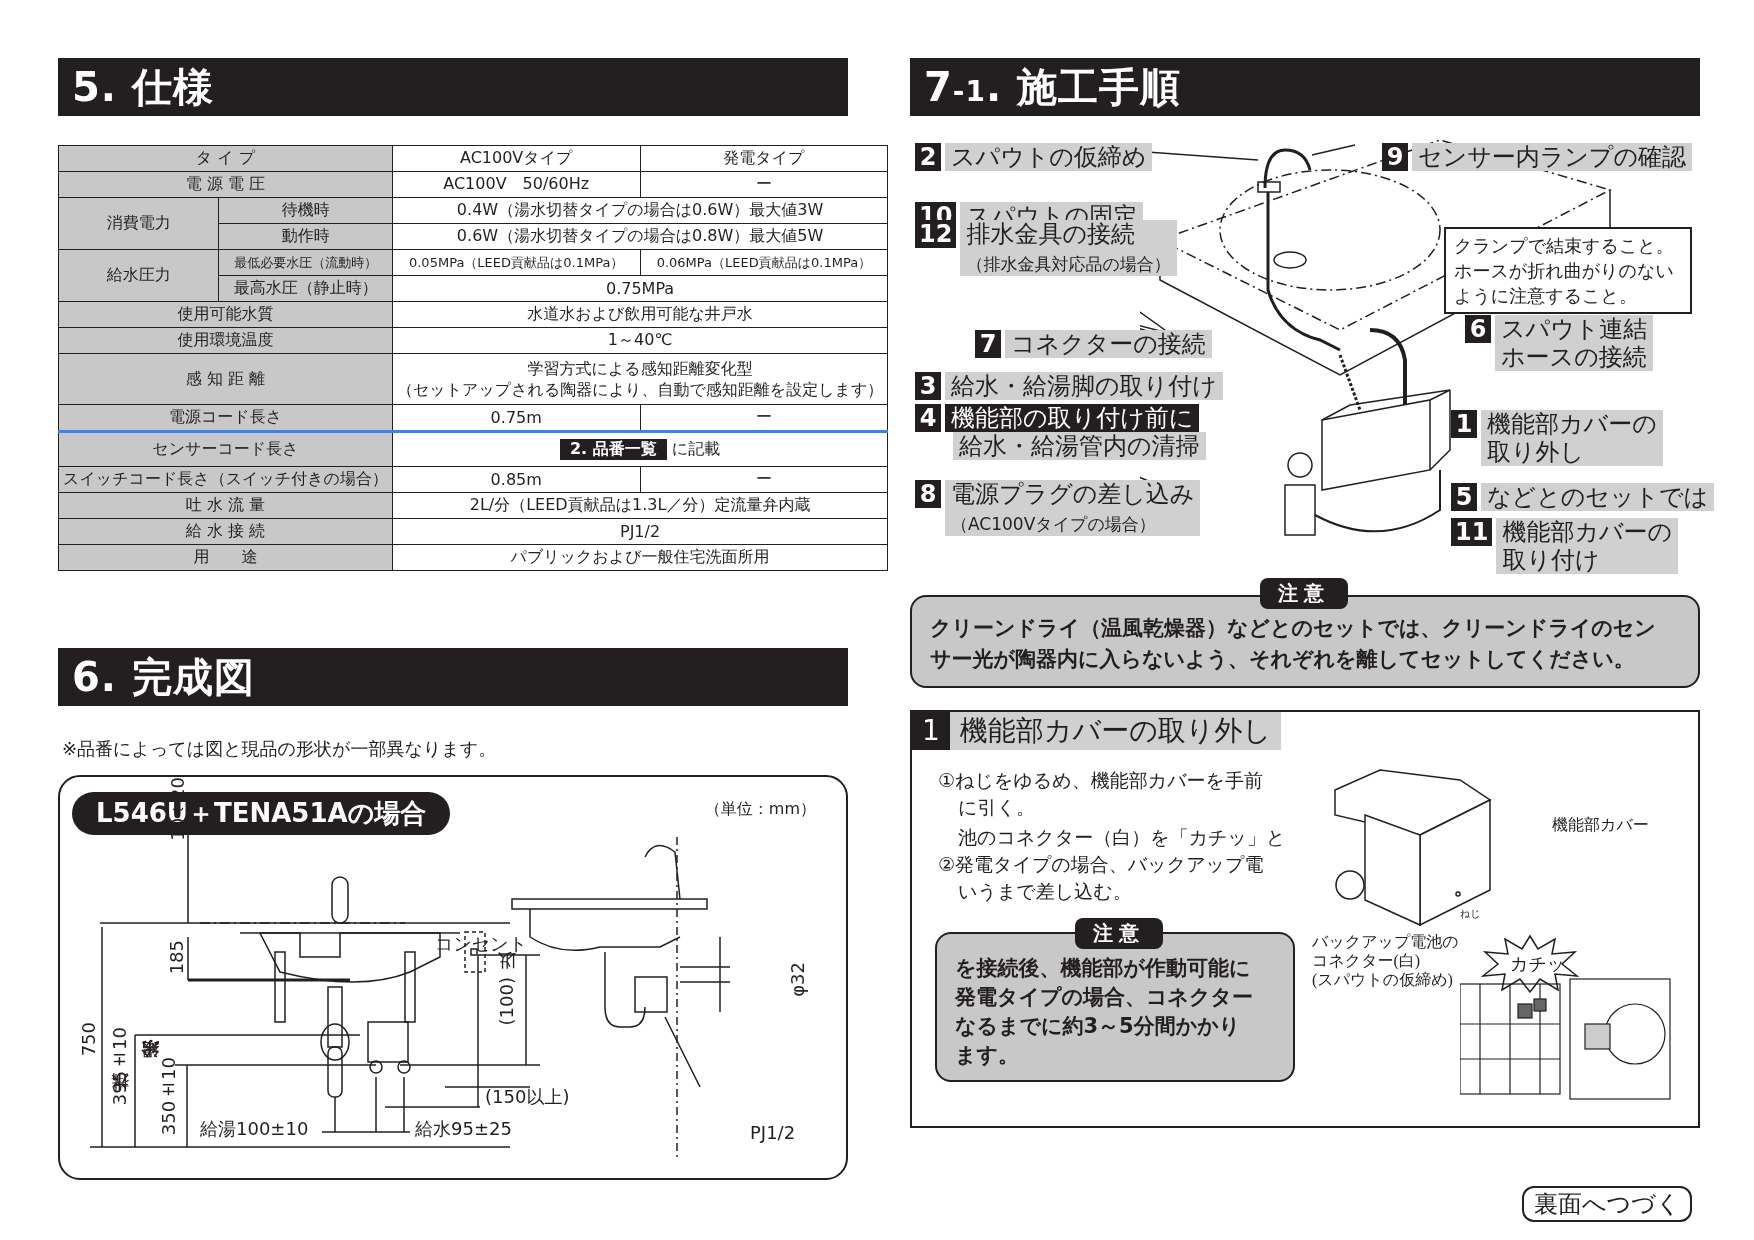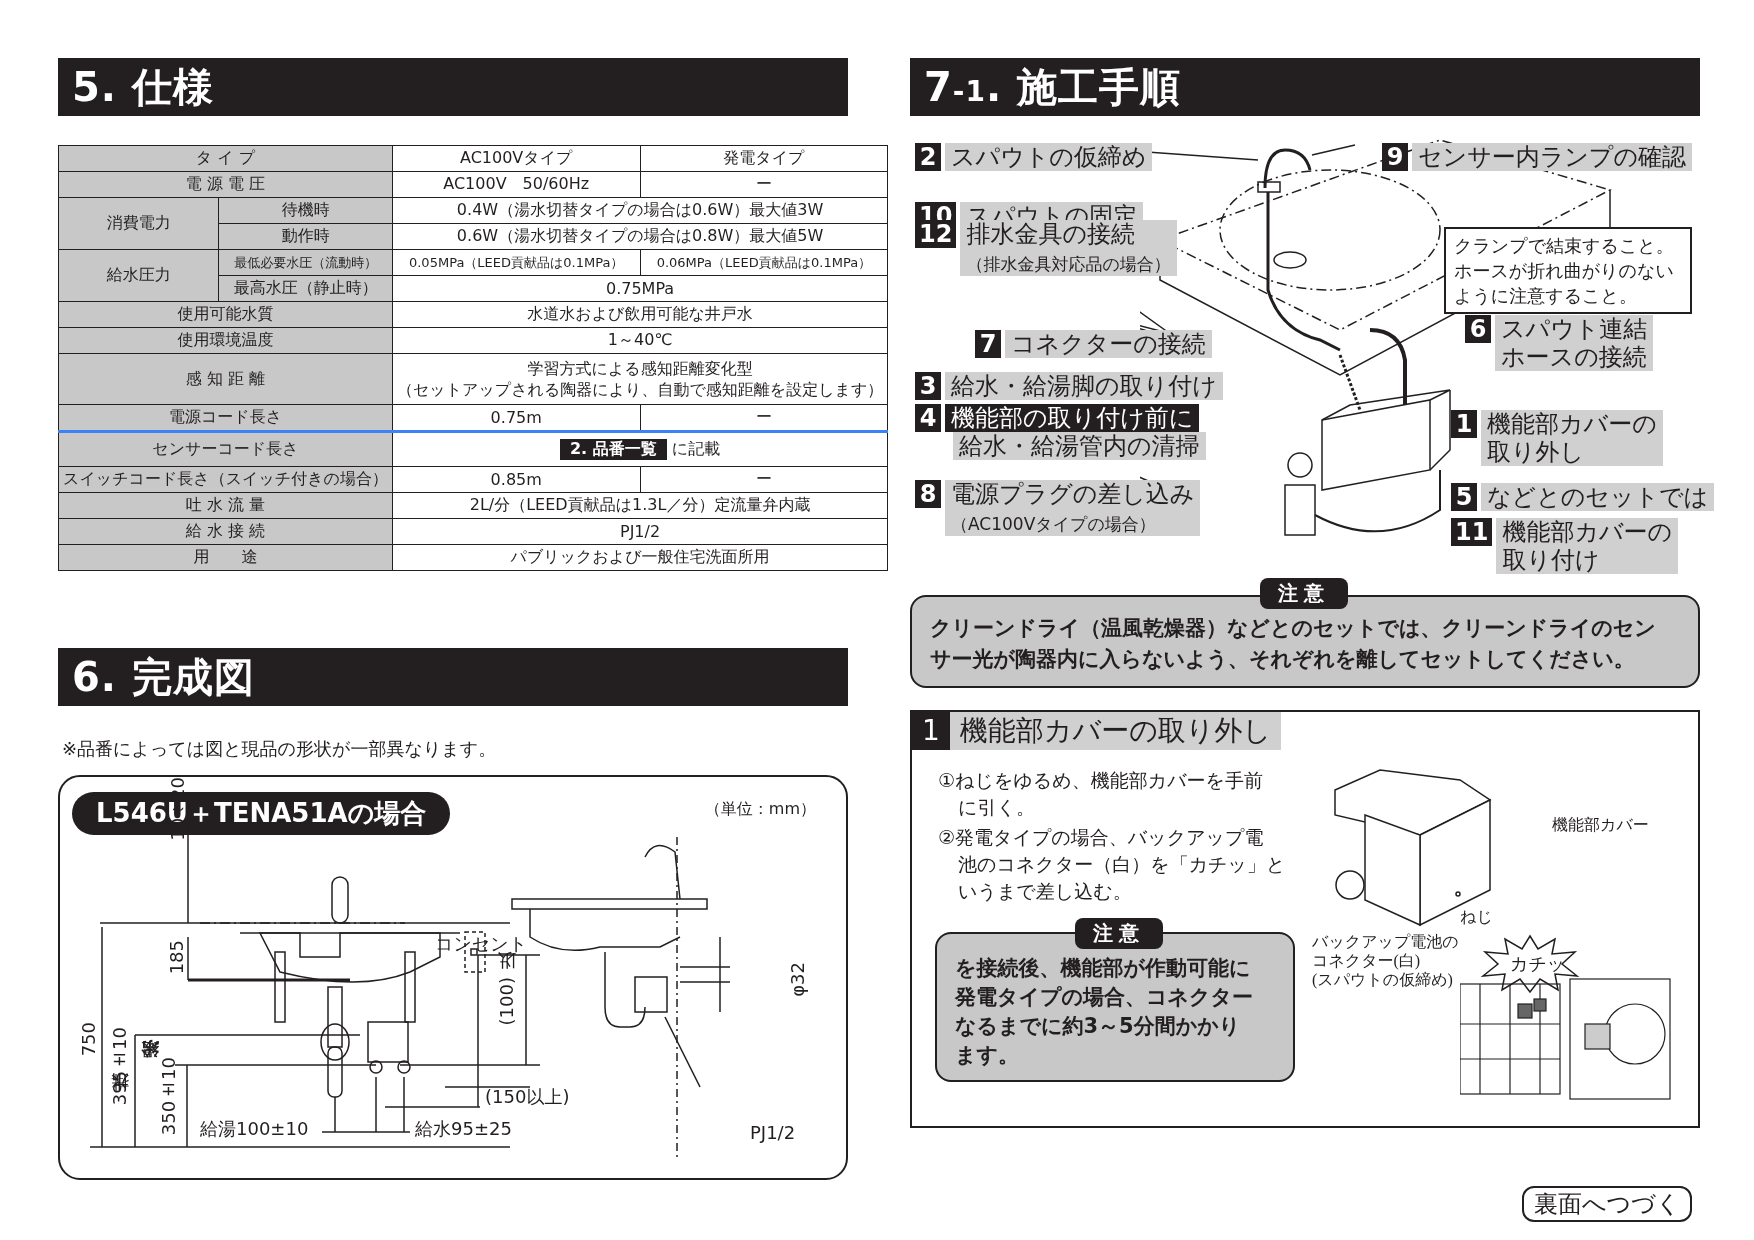--- a/index.html
+++ b/index.html
@@ -294,34 +294,34 @@
 <div class="step-box">
   <div class="step-head">
     <span class="num">1</span>
     <span class="lbl">機能部カバーの取り外し</span>
   </div>
   <div class="instr" style="left:26px;top:55px;">
     <div>①ねじをゆるめ、機能部カバーを手前</div>
     <div style="padding-left:20px">に引く。</div>
   </div>
   <div class="instr" style="left:26px;top:112px;">
+    <div style="padding-left:20px">池のコネクター（白）を「カチッ」と</div>
     <div>②発電タイプの場合、バックアップ電</div>
-    <div style="padding-left:20px">池のコネクター（白）を「カチッ」と</div>
     <div style="padding-left:20px">いうまで差し込む。</div>
   </div>
 
   <svg width="200" height="180" viewBox="0 0 200 180" style="left:418px;top:48px" fill="none" stroke="#231f20" stroke-width="1.5">
     <path d="M5 30 L50 10 L130 20 L160 40 L90 75 L5 55 Z"></path>
     <path d="M90 75 L160 40 L160 130 L90 165 Z" fill="#fff"></path>
     <path d="M35 55 L90 75 L90 165 L35 140 Z" fill="#fff"></path>
     <circle cx="20" cy="125" r="14"></circle>
     <circle cx="128" cy="134" r="2"></circle>
   </svg>
   <div class="abs" style="left:640px;top:103px;font-size:16px;">機能部カバー</div>
-  <div class="abs" style="left:548px;top:195px;font-size:16px;">ねじ</div>
+  <div class="abs" style="left:548px;top:195px;font-size:10px;">ねじ</div>
 
   <div class="abs" style="left:400px;top:220px;font-size:16px;line-height:19px;font-family:Liberation Serif, serif;">
     <div>バックアップ電池の</div>
     <div>コネクター(白)</div>
     <div>(スパウトの仮締め)</div>
   </div>
   <svg width="100" height="60" viewBox="0 0 100 60" style="left:568px;top:222px" fill="#fff" stroke="#231f20" stroke-width="1.5">
     <polygon points="50,2 58,15 75,5 72,20 95,18 82,30 97,42 75,40 78,56 60,45 50,58 40,45 22,56 25,40 3,42 18,30 5,18 28,20 25,5 42,15"></polygon>
   </svg>
   <div class="abs" style="left:598px;top:240px;font-size:18px;">カチッ</div>

